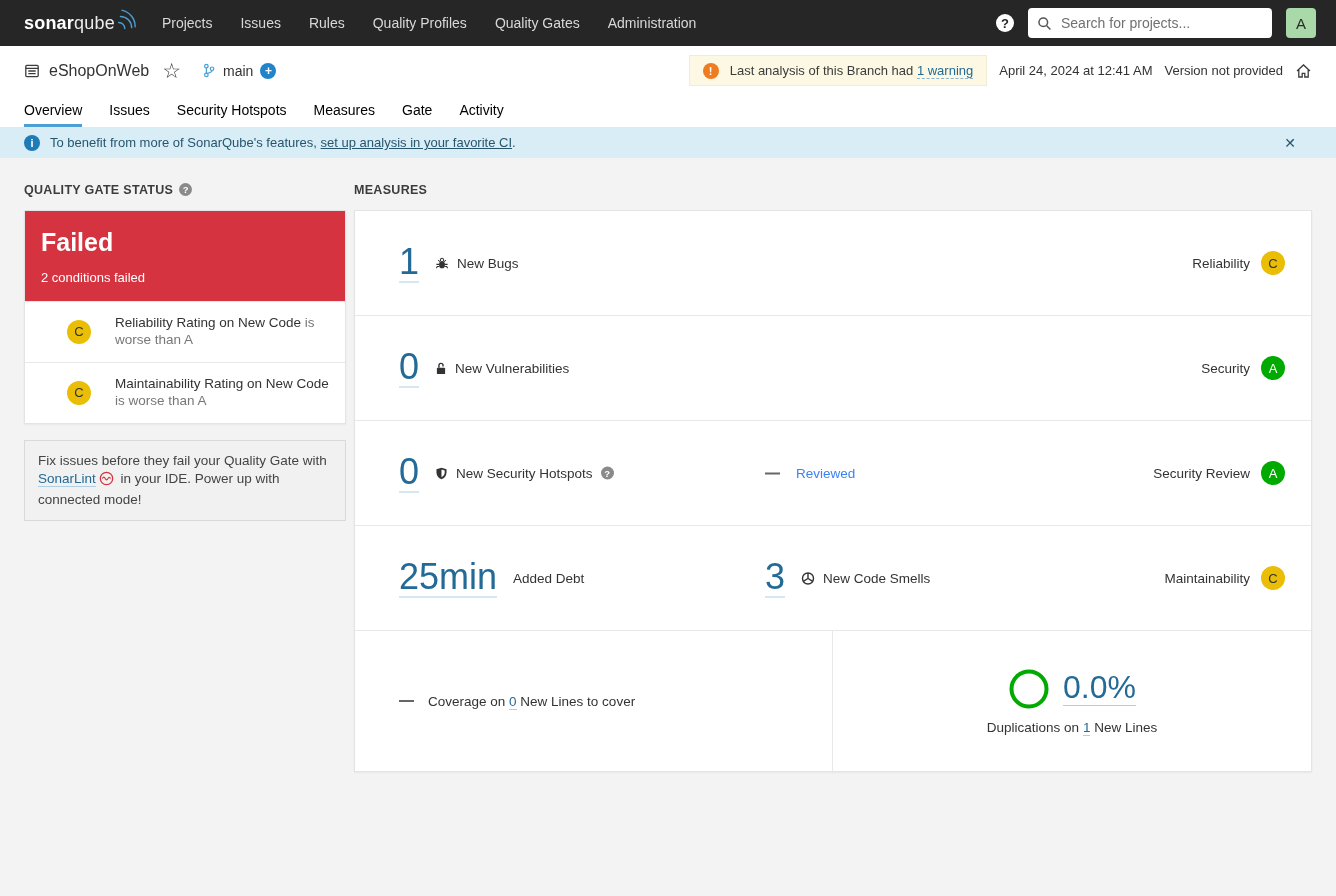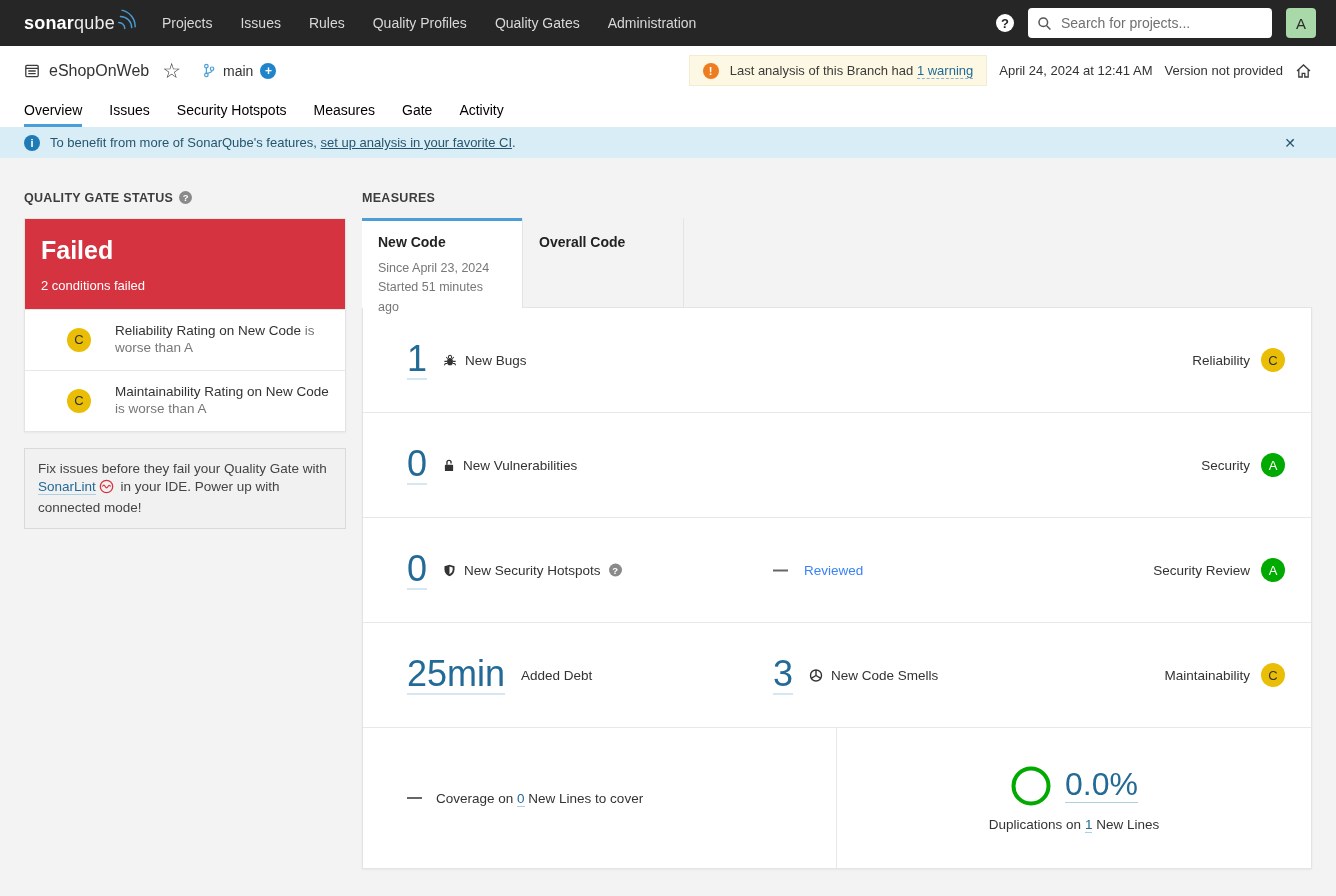--- a/index.html
+++ b/index.html
@@ -59,21 +59,21 @@
 
   
   .banner{ background:#d9edf7; height:31px; display:flex; align-items:center; padding:0 24px;
     font-size:13px; color:#26566e; gap:10px; }
   .info-circle{ width:16px; height:16px; border-radius:50%; background:#1f7bb5; color:#fff; font-size:11px;
     font-weight:bold; font-style:normal; display:flex; align-items:center; justify-content:center; flex-shrink:0; }
   .banner-link{ text-decoration:underline; color:#26566e; cursor:pointer; }
   .banner-close{ margin-left:auto; color:#26566e; font-size:14px; cursor:pointer; padding:0 16px; }
 
   
-  .content{ display:flex; gap:16px; padding:24px; background:#f3f3f3;margin-top:8px; }
+  .content{ display:flex; gap:8px; padding:24px; background:#f3f3f3; }
   .section-heading{ font-size:12.5px; font-weight:bold; color:#3c3c3c; letter-spacing:.3px;
     display:flex; align-items:center; gap:6px; margin-bottom:13px; height:15px; }
   .help-dot{ width:13px; height:13px; border-radius:50%; background:#8a8a8a; color:#fff; font-size:9.5px;
     font-weight:bold; display:inline-flex; align-items:center; justify-content:center; cursor:pointer; flex-shrink:0; }
 
   
   .left-col{ width:322px; flex-shrink:0; }
   .qg-card{ background:#fff; border:1px solid #e4e4e4; box-shadow:0 1px 2px rgba(0,0,0,.05); }
   .failed-box{ background:#d4333f; color:#fff; padding:17px 16px 16px 16px; height:90px; }
   .failed-title{ font-size:25px; font-weight:bold; margin-bottom:13px; }
@@ -236,32 +236,20 @@
       <span>Fix issues before they fail your Quality Gate with </span><span class="sl-link">SonarLint</span><span class="sl-icon"><svg width="15" height="15" viewBox="0 0 16 16">
             <circle cx="8" cy="8" r="6.6" fill="none" stroke="#d4333f" stroke-width="1.4"></circle>
             <path d="M3.6 8c1-2 2-2 3 0s2 2 3 0 1.4-1.4 2.8 0" fill="none" stroke="#d4333f" stroke-width="1.2"></path>
           </svg></span><span> in your IDE. Power up with connected mode!</span>
     </div>
   </div>
 
   <div class="right-col">
     <div class="section-heading">MEASURES</div>
 
-    <div class="measure-tabs">
-      <div class="mtab mtab-new">
-        <div class="mtab-title">New Code</div>
-        <div class="mtab-sub">
-          <div>Since April 23, 2024</div>
-          <div>Started 51 minutes ago</div>
-        </div>
-      </div>
-      <div class="mtab mtab-overall">
-        <div class="mtab-title">Overall Code</div>
-      </div>
-    </div>
 
     <div class="measures-card">
 
       <div class="m-row">
         <div class="m-left">
           <span class="m-value">1</span>
           <span class="m-label-group">
             <span style="display:flex;">
               <svg width="14" height="14" viewBox="0 0 16 16">
                   <ellipse cx="8" cy="9.3" rx="3.4" ry="4.2" fill="#333"></ellipse>

